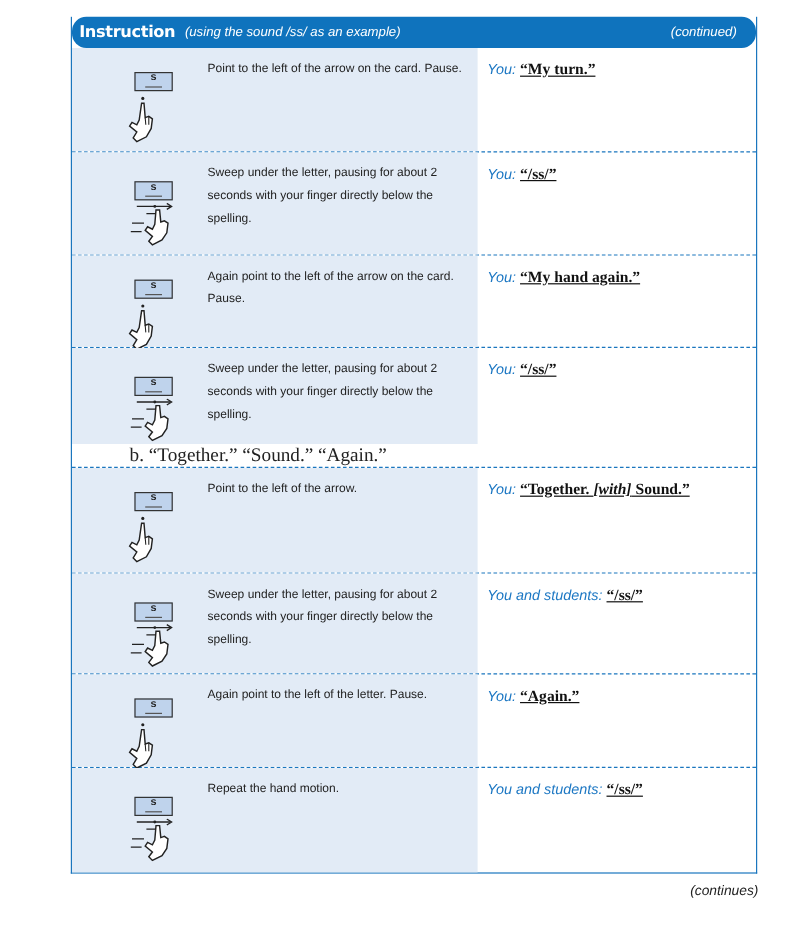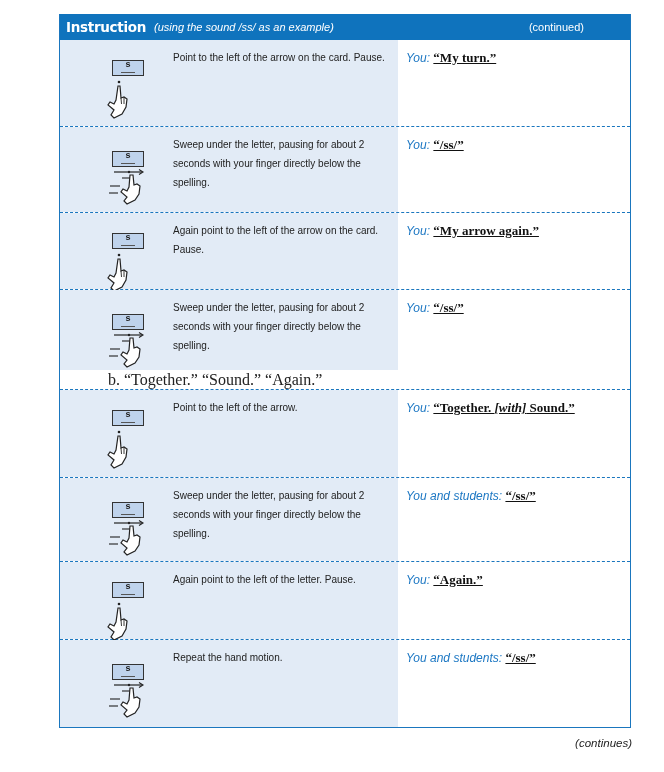--- a/index.html
+++ b/index.html
@@ -1,21 +1,21 @@
 <!DOCTYPE html>
 <html><head>
 <meta charset="utf-8">
 <style>
   html, body { margin:0; padding:0; background:#ffffff; }
   body { width:664px; height:772px; position:relative; overflow:hidden; font-family:"Liberation Sans", sans-serif; }
   .table { position:absolute; left:59px; top:14px; width:572px; border:1.5px solid #1a76be; border-top:none; box-sizing:border-box; }
-  .hdr { height:26px; background:#0f73bd; color:#fff; display:flex; align-items:center; padding:0 8px 0 6px; box-sizing:border-box; }
+  .hdr { height:26px; background:#0f73bd; color:#fff; display:flex; align-items:center; padding:0 8px 0 6px; box-sizing:border-box;border-radius:12px; }
   .hdr .title { font-weight:bold; font-size:13.5px; font-family:"DejaVu Sans", sans-serif; letter-spacing:-0.3px; }
   .hdr .sub { font-style:italic; font-size:11px; margin-left:8px; }
-  .hdr .cont { margin-left:auto; font-size:11px; margin-right:38px; }
+  .hdr .cont { margin-left:auto; font-style:italic; font-size:11px; margin-right:8px; }
   .row { display:flex; border-bottom:1px dashed #1a76be; box-sizing:border-box; }
   .row:last-child { border-bottom:none; }
   .col-icon { width:105px; background:#e2ebf6; position:relative; }
   .col-text { width:233px; background:#e2ebf6; padding:8px 6px 0 8px; box-sizing:border-box; font-size:10px; color:#222; line-height:19px; }
   .col-say { flex:1; padding:8px 6px 0 8px; box-sizing:border-box; font-size:12.6px; line-height:19px; }
   .col-say .who { color:#1c77c3; font-style:italic; font-size:12px; }
   .col-say .quote { font-family:"Liberation Serif", serif; font-weight:bold; color:#111; font-size:13px;text-decoration:underline; }
   .col-say .quote i { font-weight:bold; }
   .subhead { height:20px; display:flex; align-items:center; padding-left:48px; font-family:"Liberation Serif", serif; font-size:16px; color:#222; border-bottom:1px dashed #1a76be; box-sizing:border-box; }
   .card { position:absolute; left:52px; width:32px; height:16px; border:1px solid #333; background:#bfd3ec; box-sizing:border-box; }
@@ -82,21 +82,21 @@
       </div>
       <div class="hand" style="left:42px;top:40px"><svg width="30" height="40" viewBox="0 0 30 40">
               <circle cx="17" cy="2" r="1.3" fill="#222"></circle>
               <path d="M16 6 L18 6 L19 18 L22 17 L25 19 L24 27 L20 34 L12 38 L9 35 L12 30 L6 25 L8 22 L12 24 L14 20 Z" fill="#fff" stroke="#222" stroke-width="1.2"></path>
               <path d="M19 18 L19.5 24 M22 17 L22 24" stroke="#222" stroke-width="0.9" fill="none"></path>
             </svg></div>
     </div>
     <div class="col-text">Again point to the left of the arrow on the card. Pause.</div>
     <div class="col-say">
       <span class="who">You: </span>
-      <span class="quote">“My arrow again.”</span>
+      <span class="quote">“My hand again.”</span>
     </div>
       </div>
       <div class="row" style="height: 80px;">
     <div class="col-icon">
       <div class="card" style="top:24px">
         <span class="s">s</span>
         <span class="arr"></span>
       </div>
       <div class="hand" style="left:48px;top:42px"><svg width="40" height="36" viewBox="0 0 40 36">
               <line x1="6" y1="3" x2="34" y2="3" stroke="#222" stroke-width="1.2"></line>

